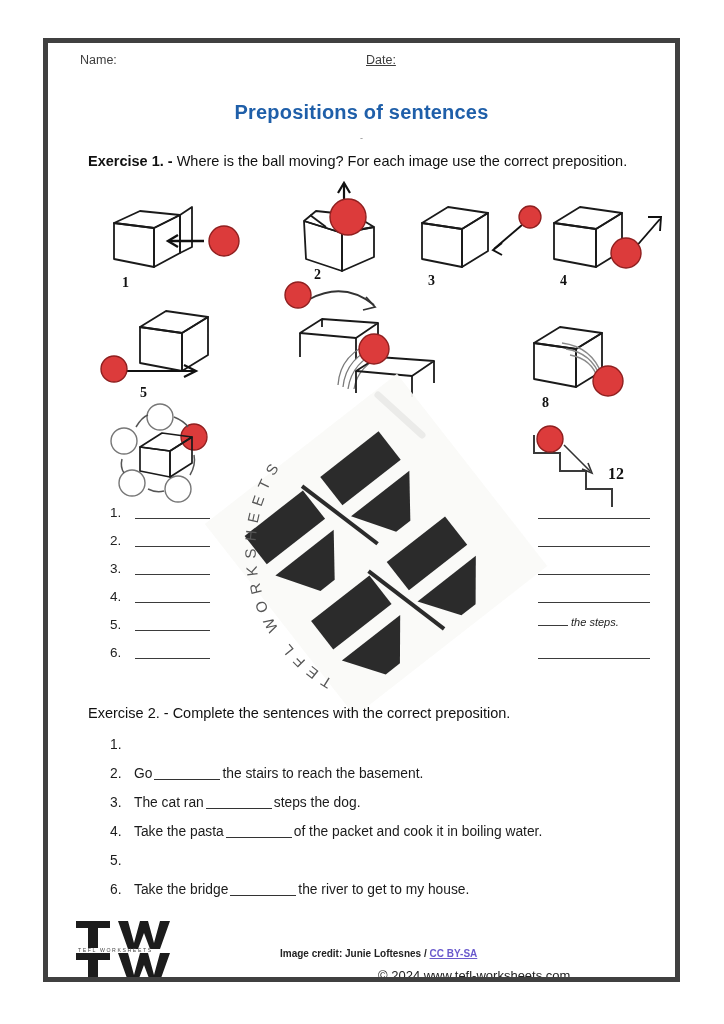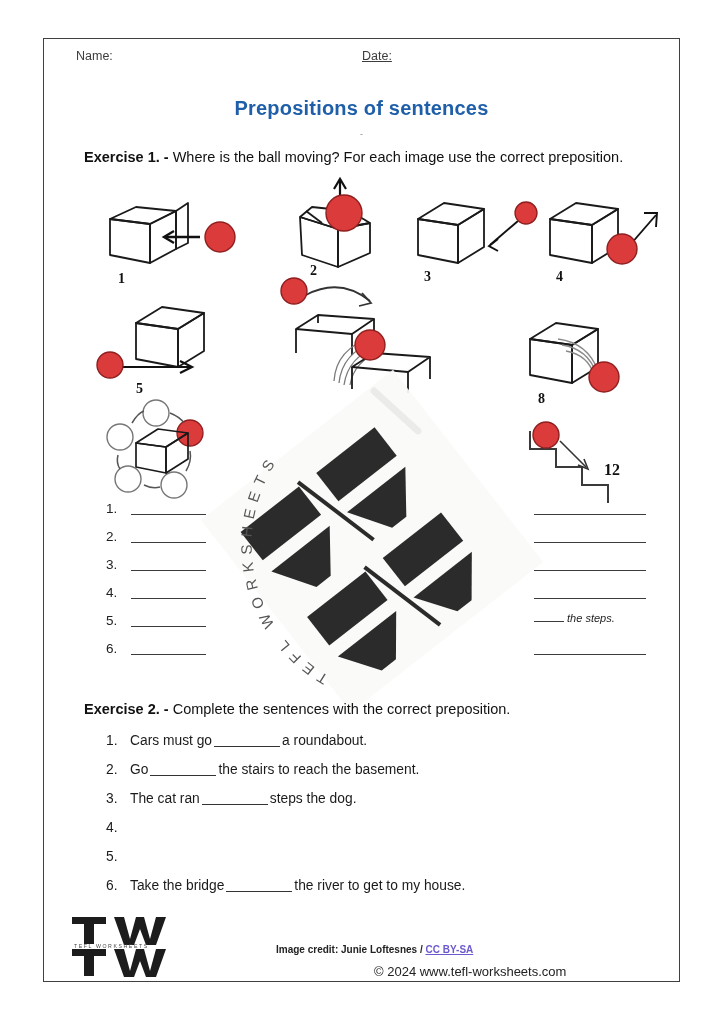--- a/index.html
+++ b/index.html
@@ -6,21 +6,21 @@
   body{
     width:724px;height:1024px;
     background:#ffffff;
     font-family:"Liberation Sans", sans-serif;
     overflow:hidden;
   }
   .page{
     position:absolute;
     left:43px;top:38px;
     width:637px;height:944px;
-    border:1px solid #404040;
+    border:5px solid #404040;
     background:#fff;
     box-sizing:border-box;
     overflow:hidden;
   }
   
   .namedate{
     position:absolute;top:10px;left:0;width:100%;
     height:20px;
   }
   .namedate .nm{position:absolute;left:32px;top:0;font-size:12.5px;color:#3d3d3d;}
@@ -62,21 +62,21 @@
   .ansR .ansrow .ln{left:0;width:112px;}
   .ansR .ansrow .steps{
     position:absolute;left:0;top:1px;font-size:11px;font-style:italic;color:#222;
   }
   .ansR .ansrow .steps u{text-decoration:none;border-bottom:1.4px solid #3b3b3b;
      display:inline-block;width:30px;}
   
   .ex2head{
     position:absolute;top:662px;left:40px;font-size:14.5px;color:#111;
   }
-  .ex2head b{font-weight:bold;}
+  .ex2head b{font-weight:normal;}
   .ex2list{position:absolute;top:694px;left:62px;width:540px;}
   .ex2row{height:29px;position:relative;font-size:13.8px;color:#1b1b1b;}
   .ex2row .n{position:absolute;left:0;top:0;}
   .ex2row .t{position:absolute;left:24px;top:0;white-space:nowrap;}
   .blank{
     display:inline-block;width:66px;
     border-bottom:1.3px solid #333;
     margin:0 2px;vertical-align:-2px;
   }
   
@@ -361,32 +361,32 @@
   </div>
 
   <div class="ex2head">
     <b>Exercise 2. -</b>
     <span>Complete the sentences with the correct preposition.</span>
   </div>
 
   <div class="ex2list">
     <div class="ex2row">
       <span class="n">1.</span>
-      <span class="t"><span>Cars must go</span><span class="blank"></span><span>a roundabout.</span></span>
     </div>
     <div class="ex2row">
       <span class="n">2.</span>
       <span class="t"><span>Go</span><span class="blank"></span><span>the stairs to reach the basement.</span></span>
     </div>
     <div class="ex2row">
       <span class="n">3.</span>
       <span class="t"><span>The cat ran</span><span class="blank"></span><span>steps the dog.</span></span>
     </div>
     <div class="ex2row">
       <span class="n">4.</span>
+      <span class="t"><span>Take the pasta</span><span class="blank"></span><span>of the packet and cook it in boiling water.</span></span>
     </div>
     <div class="ex2row">
       <span class="n">5.</span>
     </div>
     <div class="ex2row">
       <span class="n">6.</span>
       <span class="t"><span>Take the bridge</span><span class="blank"></span><span>the river to get to my house.</span></span>
     </div>
   </div>
 

